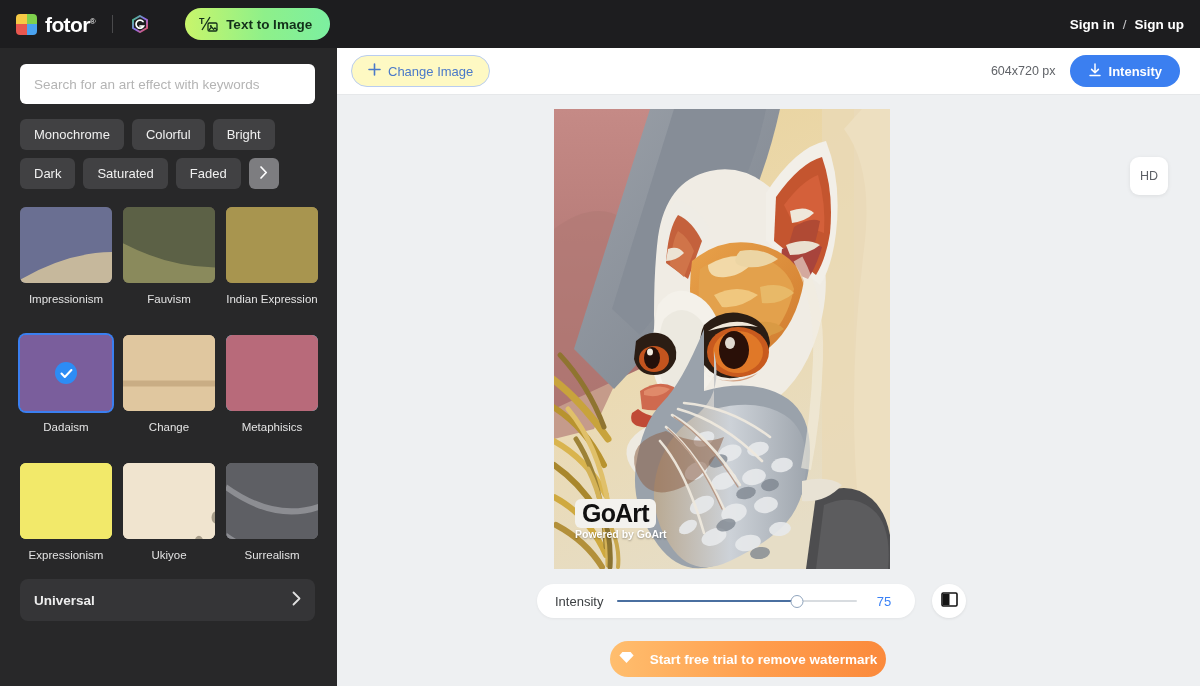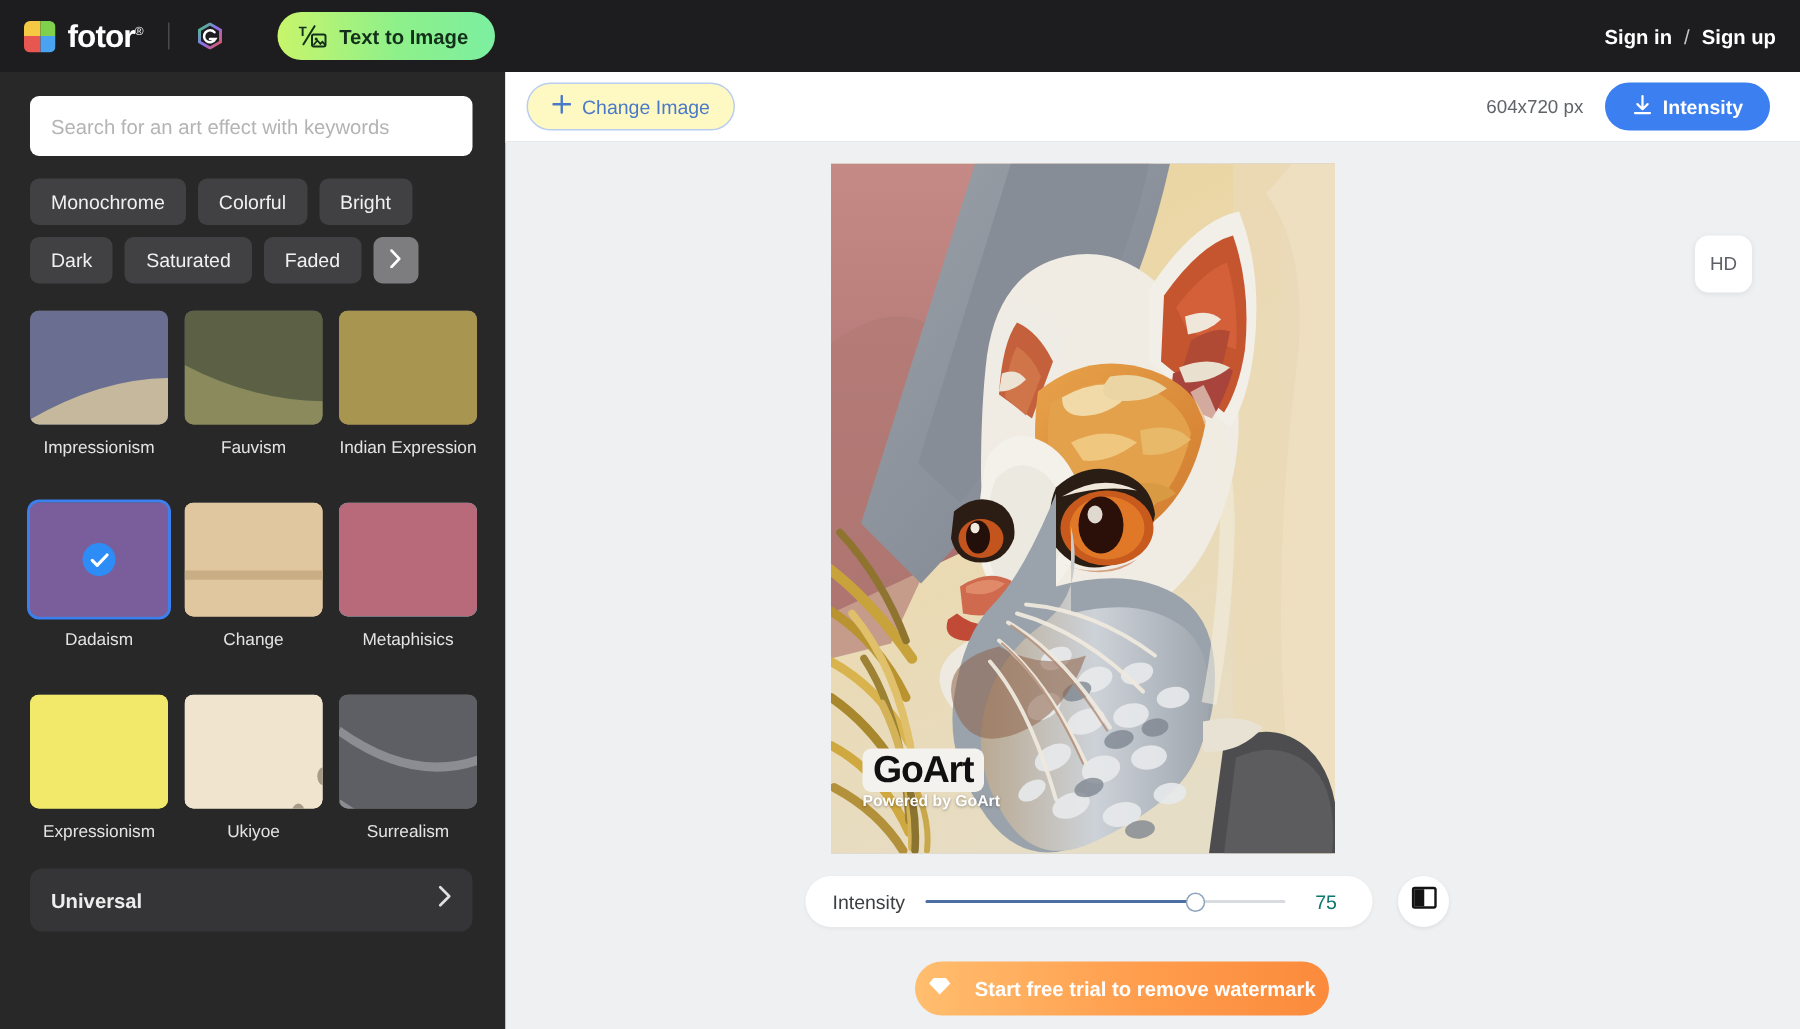--- a/index.html
+++ b/index.html
@@ -140,21 +140,21 @@
     padding: 0 18px; box-shadow: 0 1px 3px rgba(0,0,0,.05);
   }
   .slider-bar .lbl { color: #3d4043; font-size: 13px; }
   .track-wrap { flex: 1; margin: 0 14px; position: relative; height: 14px; display: flex; align-items: center; }
   .track { position: absolute; left: 0; right: 0; height: 2px; background: #d8dce0; border-radius: 1px; }
   .track-fill { position: absolute; left: 0; height: 2px; background: #4a6fa0; border-radius: 1px; }
   .knob {
     position: absolute; width: 13px; height: 13px; border-radius: 50%; background: #fff;
     border: 1.5px solid #8fa4bd; transform: translateX(-50%); cursor: pointer;
   }
-  .val { color: #0f766e; font-size: 13px; width: 26px; text-align: center; }
+  .val { color: #3b82f6; font-size: 13px; width: 26px; text-align: center; }
 
   .compare-btn {
     position: absolute; left: 595px; top: 489px; width: 34px; height: 34px;
     border-radius: 50%; background: #fff; display: flex; align-items: center;
     justify-content: center; cursor: pointer; box-shadow: 0 1px 3px rgba(0,0,0,.08);
   }
 
   .trial-btn {
     position: absolute; left: 273px; top: 546px; width: 276px; height: 36px;
     border-radius: 18px; border: none; cursor: pointer;

